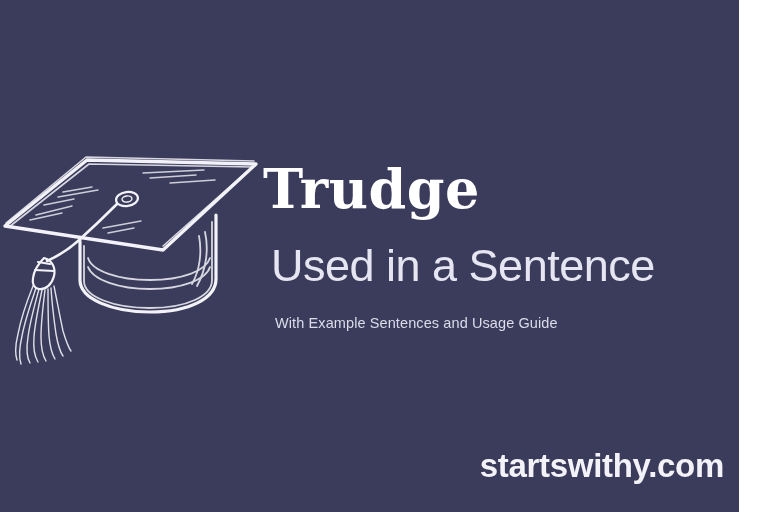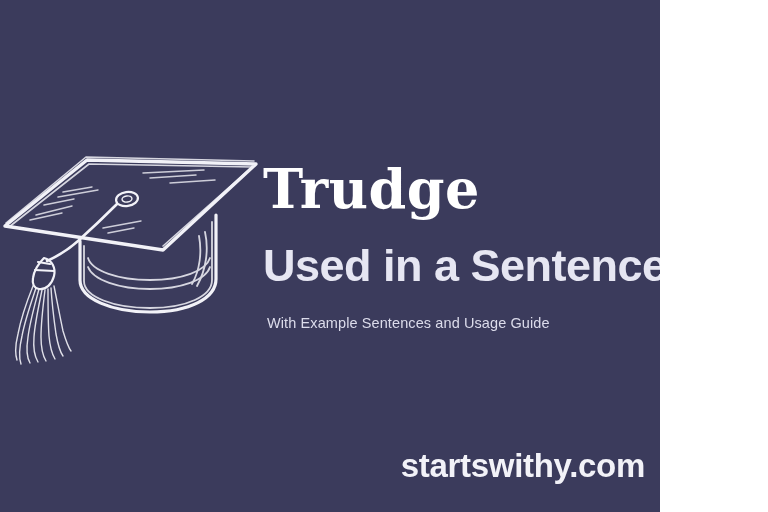--- a/index.html
+++ b/index.html
@@ -8,21 +8,21 @@
   }
   body {
     width: 768px;
     height: 512px;
     overflow: hidden;
     font-family: "Liberation Sans", sans-serif;
   }
 
   #card {
     position: relative;
-    width: 660px;
+    width: 739px;
     height: 512px;
     background: #3b3b5c;
     overflow: hidden;
   }
 
   
   #cap-illustration {
     position: absolute;
     left: 0px;
     top: 140px;
@@ -49,38 +49,38 @@
     font-size: 54px;
     line-height: 58px;
     letter-spacing: 0.5px;
     color: #ffffff;
     margin: 0;
     white-space: nowrap;
   }
 
   #headline {
     font-family: "Liberation Sans", sans-serif;
-    font-weight: 700;
+    font-weight: 400;
     font-size: 45px;
     line-height: 52px;
     letter-spacing: -0.5px;
     color: #e6e6f2;
-    margin: 0;
+    margin: 8px;
     margin-top: 22px;
     white-space: nowrap;
   }
 
   #subtitle {
     font-family: "Liberation Sans", sans-serif;
     font-weight: 400;
     font-size: 14.5px;
     line-height: 20px;
     letter-spacing: 0.1px;
     color: #dcdceb;
-    margin: 4px;
+    margin: 12px;
     margin-top: 21px;
     white-space: nowrap;
   }
 
   
   #brand {
     position: absolute;
     right: 15px;
     bottom: 27px;
     font-family: "Liberation Sans", sans-serif;

